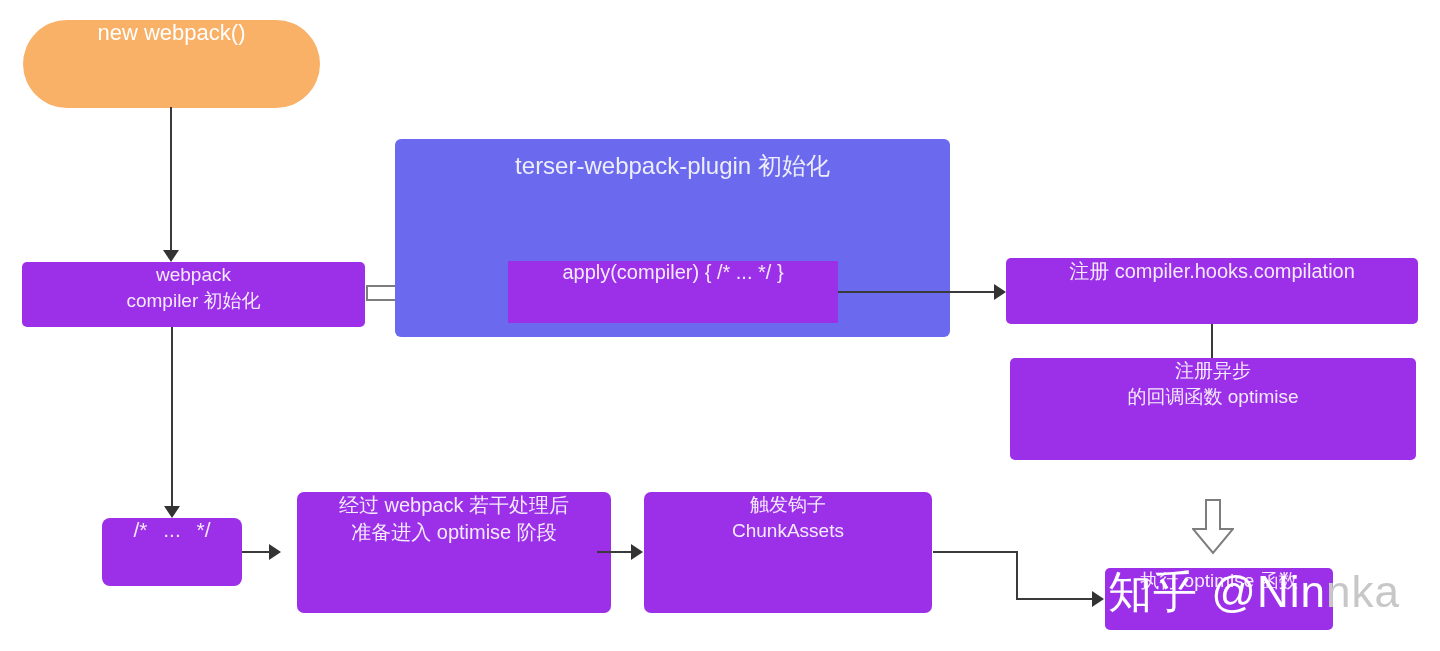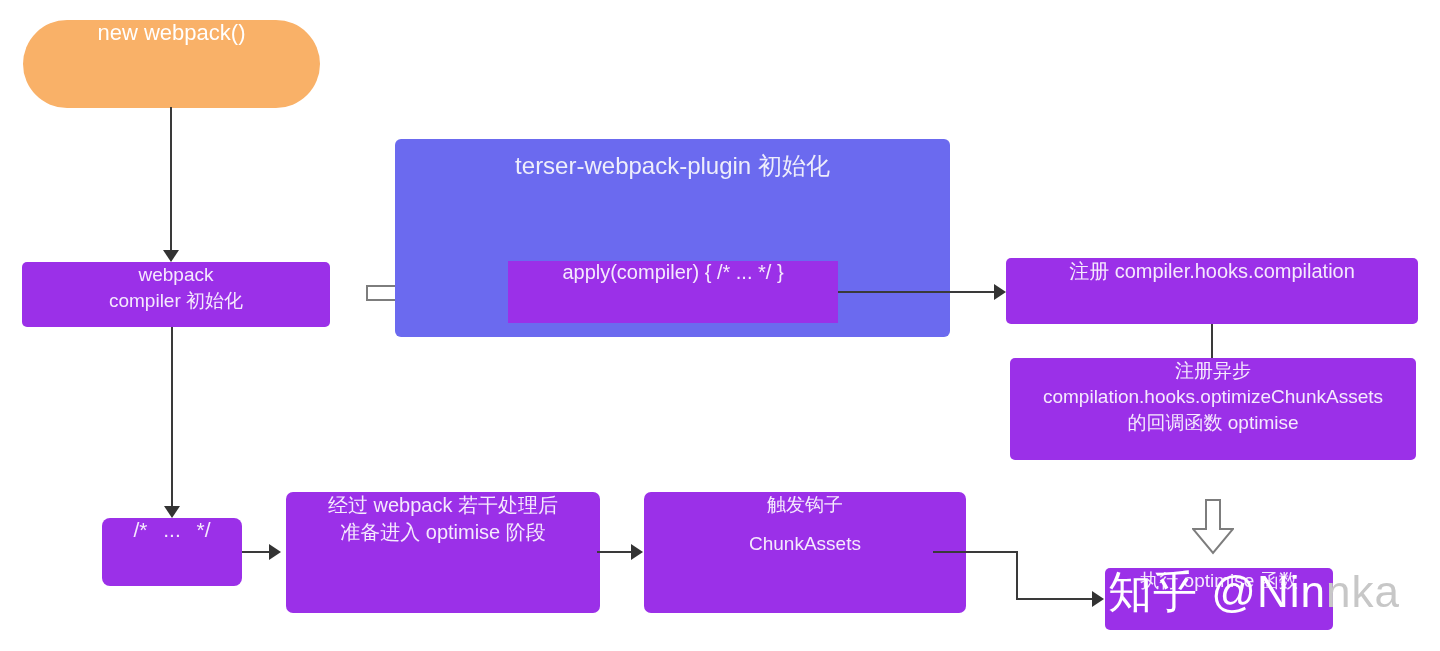--- a/index.html
+++ b/index.html
@@ -55,21 +55,21 @@
 
 <div id="canvas">
 
   <div class="node pill" style="left:23px; top:20px; width:297px; height:88px; font-size:22px;">
     <div>new webpack()</div>
   </div>
 
   <div class="line" style="left:170px; top:107px; width:2px; height:145px;"></div>
   <div class="ah-down" style="left:163px; top:250px;"></div>
 
-  <div class="node purple" style="left:22px; top:262px; width:308px; height:65px; font-size:19px; line-height:26px;">
+  <div class="node purple" style="left:22px; top:262px; width:343px; height:65px; font-size:19px; line-height:26px;">
     <div>webpack</div>
     <div>compiler 初始化</div>
   </div>
 
   <div class="line" style="left:171px; top:327px; width:2px; height:180px;"></div>
   <div class="ah-down" style="left:164px; top:506px;"></div>
 
   <div class="node purple" style="left:102px; top:518px; width:140px; height:68px; font-size:21px; word-spacing:10px; border-radius:8px;">
     <div>/* ... */</div>
   </div>
@@ -91,34 +91,33 @@
 
   <div class="node purple" style="left:1006px; top:258px; width:412px; height:66px; font-size:20px;">
     <div>注册 compiler.hooks.compilation</div>
   </div>
 
   <div class="line" style="left:1211px; top:324px; width:2px; height:40px;"></div>
   <div class="ah-down" style="left:1204px; top:363px;"></div>
 
   <div class="node purple" style="left:1010px; top:358px; width:406px; height:102px; font-size:19px; line-height:26px;">
     <div>注册异步</div>
-    <div>compilation.hooks.optimizeChunkAssets</div>
     <div>的回调函数 optimise</div>
   </div>
 
   <svg class="blockarrow" style="left:1192px; top:499px;" width="42" height="56" viewBox="0 0 42 56">
     <polygon points="14,1 28,1 28,30 41,30 21,54 1,30 14,30" fill="#ffffff" stroke="#7d7d7d" stroke-width="2"></polygon>
   </svg>
 
-  <div class="node purple" style="left:286px; top:492px; width:314px; height:121px; font-size:20px; line-height:27px; border-radius:7px;">
+  <div class="node purple" style="left:297px; top:492px; width:314px; height:121px; font-size:20px; line-height:27px; border-radius:7px;">
     <div>经过 webpack 若干处理后</div>
     <div>准备进入 optimise 阶段</div>
   </div>
 
-  <div class="node purple" style="left:644px; top:492px; width:322px; height:121px; font-size:19px; line-height:26px; border-radius:7px;gap:13px;">
+  <div class="node purple" style="left:644px; top:492px; width:288px; height:121px; font-size:19px; line-height:26px; border-radius:7px;">
     <div>触发钩子</div>
     <div>ChunkAssets</div>
   </div>
 
   <div class="line" style="left:242px; top:551px; width:28px; height:2px;"></div>
   <div class="ah-right" style="left:269px; top:544px;"></div>
 
   <div class="line" style="left:597px; top:551px; width:35px; height:2px;"></div>
   <div class="ah-right" style="left:631px; top:544px;"></div>
 

